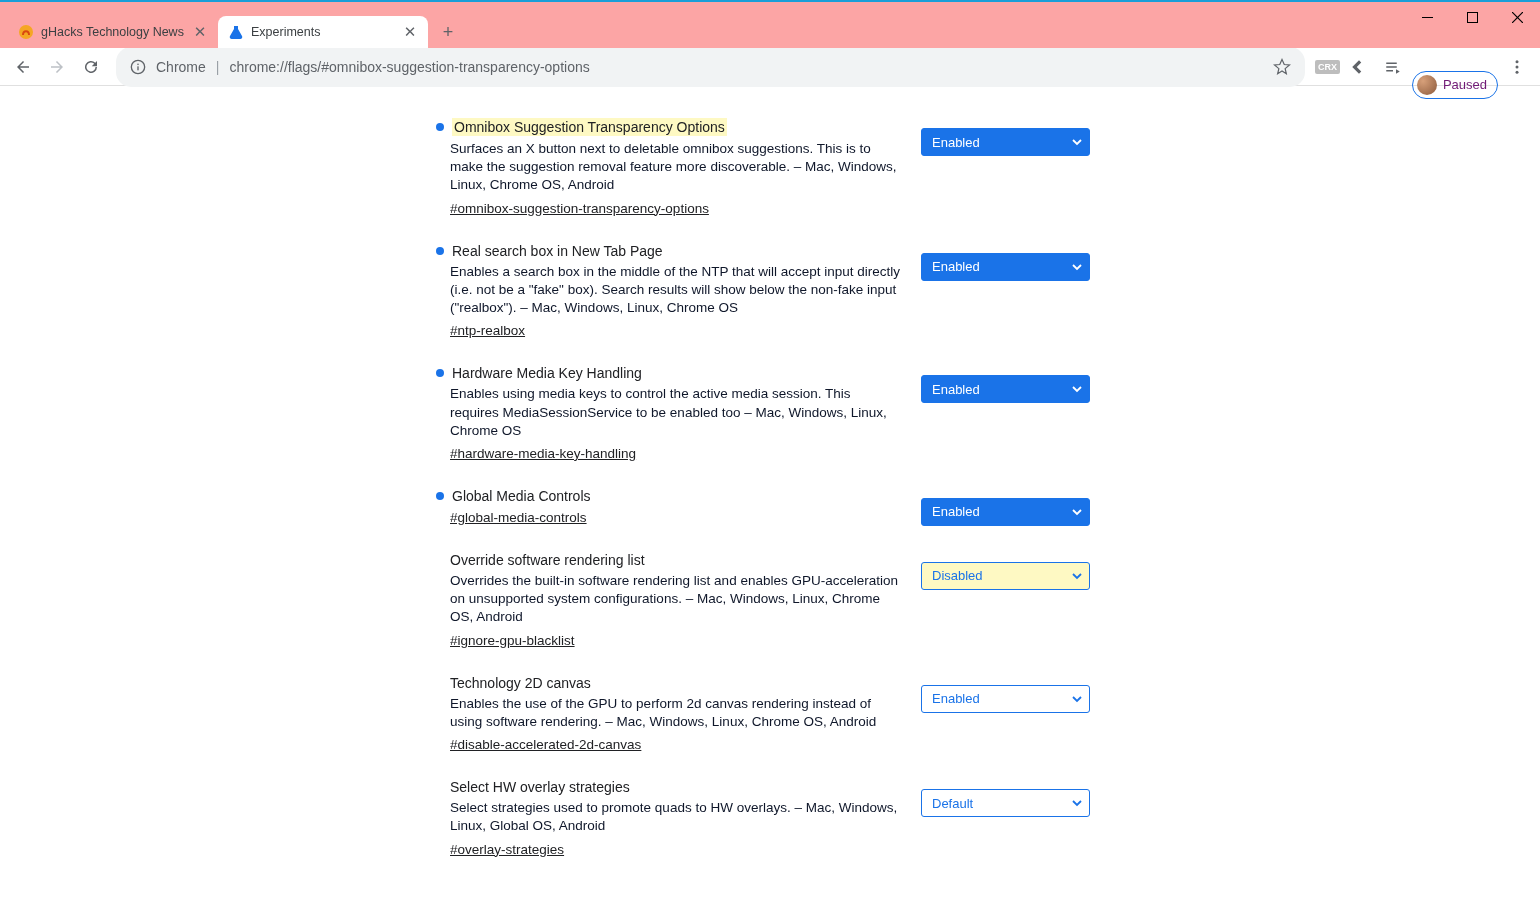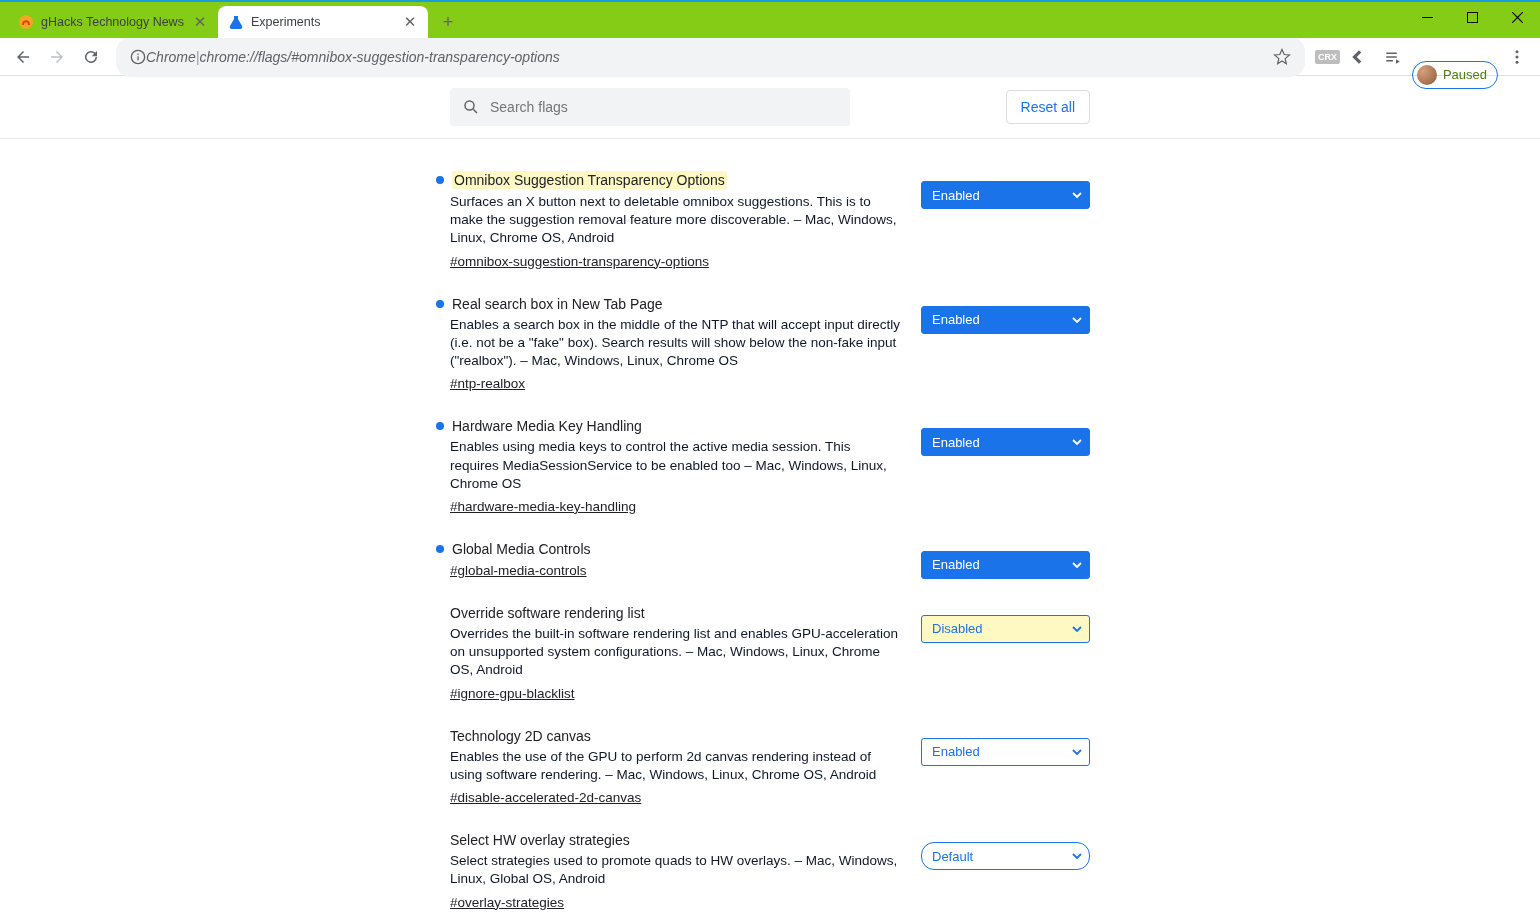--- a/index.html
+++ b/index.html
@@ -1,41 +1,41 @@
 <!DOCTYPE html>
 <html><head>
   <meta charset="utf-8">
   <style>
     * { margin: 0; padding: 0; box-sizing: border-box; font-family: 'Segoe UI', Arial, sans-serif; }
     body { background: #fff; overflow: hidden; }
     
     
-    .titlebar { height: 38px; background: #84cc16; display: flex; align-items: flex-end; position: relative; border-top: 2px solid #1a9ed8; }
+    .titlebar { height: 48px; background: #fca5a5; display: flex; align-items: flex-end; position: relative; border-top: 2px solid #1a9ed8; }
     .tabstrip { display: flex; align-items: flex-end; height: 100%; padding-left: 8px; }
     .tab { display: flex; align-items: center; height: 32px; padding: 0 10px; font-size: 12.5px; color: #3c4043; min-width: 210px; max-width: 210px; position: relative; gap: 7px; }
     .tab.active { background: #fff; border-radius: 8px 8px 0 0; }
     .tab .favicon { width: 16px; height: 16px; flex-shrink: 0; }
     .tab .title { flex: 1; overflow: hidden; text-overflow: ellipsis; white-space: nowrap; }
     .tab .close { width: 16px; height: 16px; display:flex; align-items:center; justify-content:center; color: #5f6368; font-size: 15px; cursor: pointer; }
     .newtab { width: 28px; height: 28px; display:flex; align-items:center; justify-content:center; color:#5f6368; font-size: 18px; cursor:pointer; margin-left:6px; margin-bottom: 2px;}
     .window-controls { position: absolute; right: 0; top: 0; display: flex; height: 30px; }
     .win-btn { width: 45px; display:flex; align-items:center; justify-content:center; font-size:13px; color:#000; }
     
     
     .toolbar { height: 38px; background: #fff; display: flex; align-items: center; padding: 0 8px; gap: 4px; border-bottom: 1px solid #e0e0e0; }
     .nav-btn { width: 30px; height: 30px; display:flex; align-items:center; justify-content:center; color:#5f6368; border-radius:50%; cursor:pointer;}
     .nav-btn.disabled { color: #bdc1c6; }
-    .omnibox { flex: 1; display:flex; align-items:center; height: 40px; background:#f1f3f4; border-radius:15px; padding: 0 14px; font-size: 14px; color:#202124; margin: 0 6px; font-style: italic;}
+    .omnibox { flex: 1; display:flex; align-items:center; height: 40px; background:#f1f3f4; border-radius:15px; padding: 0 14px; gap: 10px; font-size: 14px; color:#202124; margin: 0 6px;}
     .omnibox .secure { color:#5f6368; display:flex; align-items:center; }
     .chrome-label { color:#5f6368; }
     .chrome-sep { color:#9aa0a6; }
     .chrome-url { color:#5f6368; }
     .omnibox .star { margin-left:auto; color:#5f6368; }
     .ext-badge { background:#bdbdbd; color:#fff; font-size:9px; font-weight:bold; padding: 2px 3px; border-radius:2px;text-align:center; }
-    .profile-pill { display:flex; align-items:center; gap:6px; border:1px solid #1a73e8; border-radius: 16px; padding: 3px 10px 3px 4px; color:#4d7c0f; font-size:13px;margin-top:36px;}
+    .profile-pill { display:flex; align-items:center; gap:6px; border:1px solid #1a73e8; border-radius: 16px; padding: 3px 10px 3px 4px; color:#701a75; font-size:13px;margin-top:36px;}
     .avatar { width:20px; height:20px; border-radius:50%; background: radial-gradient(circle at 30% 30%, #d7a07a, #8b5a3c); }
     
     
     .page { height: calc(915px - 38px - 38px); overflow-y: scroll; position: relative; }
     
     
     .header-row { display:flex; align-items:center; padding: 12px 0; border-bottom: 1px solid #e8e8e8;}
     .header-wrap { width: 1018px; margin: 0 auto; display:flex; align-items:center; }
     .search-box { flex: 1; display:flex; align-items:center; background:#f1f3f4; border-radius:4px; height: 38px; padding: 0 12px; gap: 10px; }
     .search-box input { border:none; background:transparent; outline:none; font-size:14px; flex:1; color:#202124;}
@@ -48,21 +48,21 @@
     .flag-title-row { display:flex; align-items:center; gap:8px; margin-bottom: 4px; }
     .bullet { width:8px; height:8px; border-radius:50%; background:#1a73e8; flex-shrink:0; margin-left:-14px;}
     .flag-title { font-size: 14px; color:#202124; font-weight: 500;}
     .flag-title.highlight { background:#fef9c3; padding: 1px 2px;}
     .flag-desc { font-size: 13.5px; color:#0f172a; line-height: 1.35; margin-bottom: 4px;}
     .flag-link { font-size: 13.5px; color:#202124; text-decoration: underline; cursor:pointer;}
     .flag-select { width: 169px; margin-top: 10px; }
     .select-wrap { position:relative; }
     .select-wrap select { width:100%; height: 28px; padding: 0 26px 0 10px; border-radius:3px; font-size: 13px; appearance:none; -webkit-appearance:none; cursor:pointer; border:1px solid #1a73e8;}
     .select-wrap.enabled-blue select { background:#1a73e8; color:#fff; border-color:#1a73e8;}
-    .select-wrap.default-white select { background:#fff; color:#1a73e8;border-radius:13px;}
+    .select-wrap.default-white select { background:#fff; color:#1a73e8;}
     .select-wrap.enabled-white select { background:#fff; color:#1a73e8;}
     .select-wrap.disabled-white select { background:#fef9c3; color:#1a73e8;}
     .select-chevron { position:absolute; right:8px; top:50%; transform:translateY(-50%); pointer-events:none; }
     .select-wrap.enabled-blue .select-chevron { color:#fff; }
     .select-wrap.default-white .select-chevron, .select-wrap.enabled-white .select-chevron, .select-wrap.disabled-white .select-chevron { color:#1a73e8; }
 
     
     .columns { width: 1018px; margin: 0 auto; display: grid; grid-template-columns: 1fr; }
     
     
@@ -172,36 +172,20 @@
   <div class="nav-btn">
     <svg width="18" height="18" viewBox="0 0 24 24">
         <circle cx="12" cy="5" r="2" fill="#5f6368"></circle>
         <circle cx="12" cy="12" r="2" fill="#5f6368"></circle>
         <circle cx="12" cy="19" r="2" fill="#5f6368"></circle>
       </svg>
   </div>
 </div>
 
 <div class="page">
-  <div class="header-row">
-    <div class="header-wrap">
-      <div style="width:640px; margin:0 auto; display:flex; align-items:center;">
-        <div class="search-box" style="width:400px; flex:none;">
-          <span>
-            <svg width="18" height="18" viewBox="0 0 24 24">
-                <circle cx="10" cy="10" r="6" fill="none" stroke="#5f6368" stroke-width="2"></circle>
-                <line x1="15" y1="15" x2="20" y2="20" stroke="#5f6368" stroke-width="2"></line>
-              </svg>
-          </span>
-          <input type="text" placeholder="Search flags" style="">
-        </div>
-        <button class="reset-btn">Reset all</button>
-      </div>
-    </div>
-  </div>
 
   <div class="columns">
     <div class="flags-container" id="flags-container">
 
     <div class="flag">
           <div class="flag-main"><div class="flag-title-row">
               <span class="bullet"></span>
               <span class="flag-title highlight">Omnibox Suggestion Transparency Options</span>
             </div><div class="flag-desc">Surfaces an X button next to deletable omnibox suggestions. This is to make the suggestion removal feature more discoverable. – Mac, Windows, Linux, Chrome OS, Android</div><a class="flag-link">#omnibox-suggestion-transparency-options</a></div>
           <div class="flag-select">

